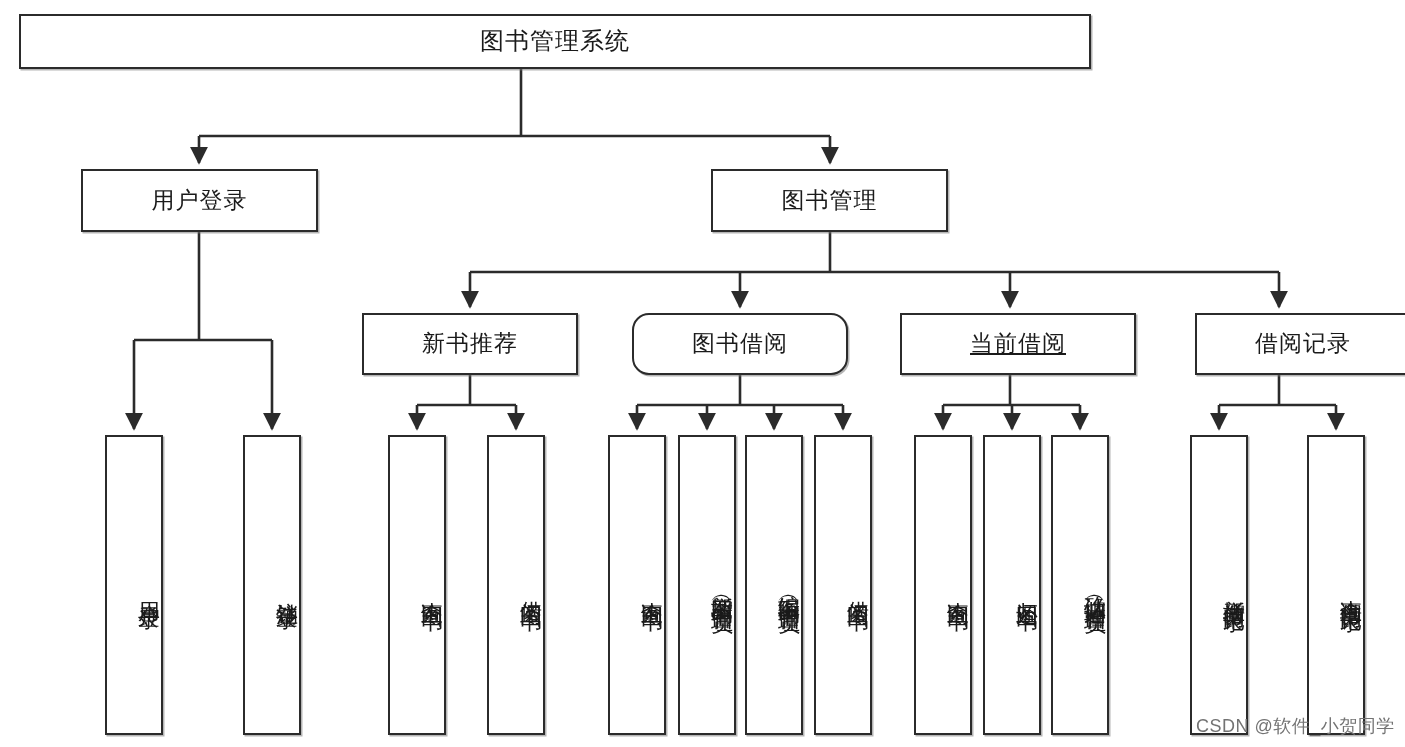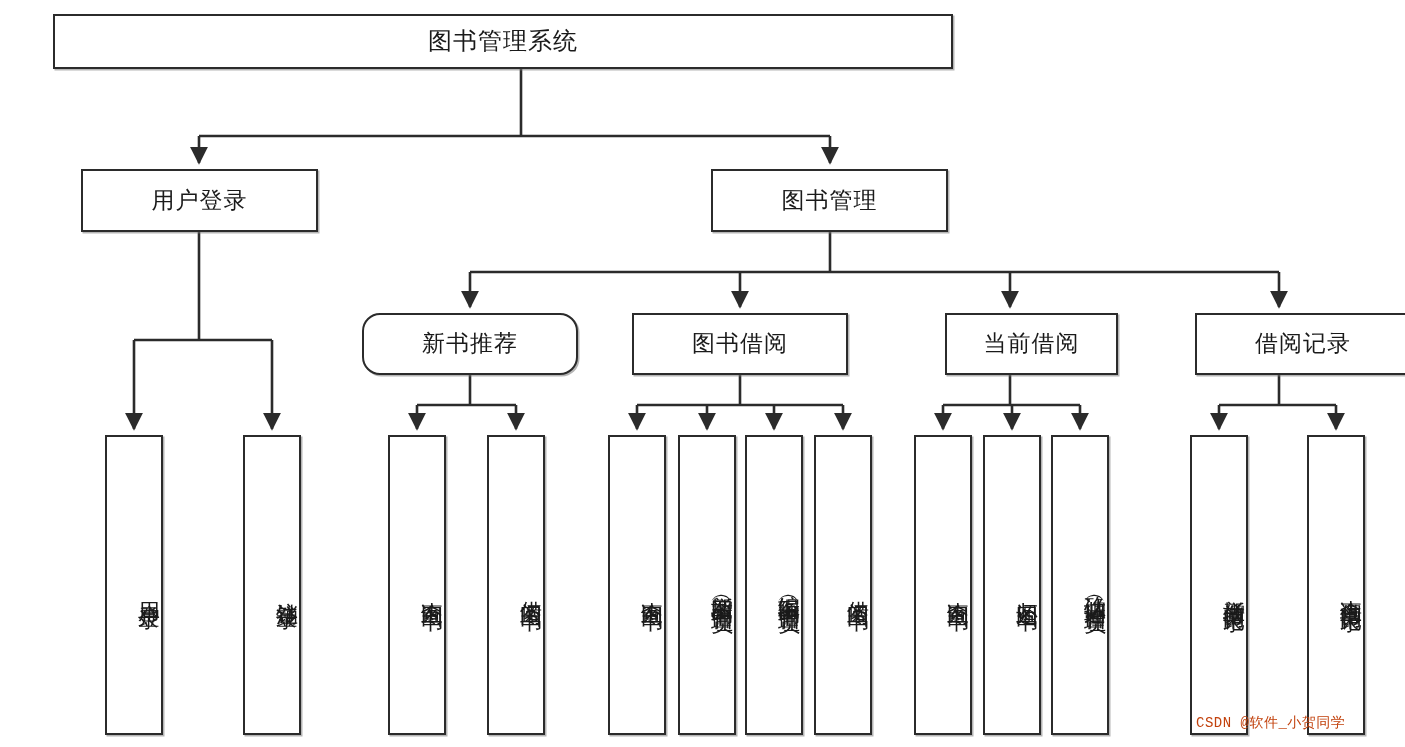--- a/index.html
+++ b/index.html
@@ -55,25 +55,24 @@
     justify-content: center;
     padding-top: 8px;
   }
   .node.vert .vlabel {
     writing-mode: vertical-rl;
     text-orientation: upright;
     display: block;
   }
   .watermark {
     position: absolute;
-    font-size: 14px;
-    color: #c2410c;
+    font-size: 18px;
+    color: #737373;
     white-space: nowrap;
     letter-spacing: 0.5px;
-    font-family: Liberation Mono, monospace;
   }
 </style>
 </head>
 <body>
 
 <div id="canvas">
 
   <svg id="wires" viewBox="0 0 1405 747" xmlns="http://www.w3.org/2000/svg">
     <defs>
       <marker id="arrow" viewBox="0 0 10 10" refX="9" refY="5" markerWidth="7" markerHeight="7" orient="auto-start-reverse">
@@ -117,38 +116,38 @@
       <path d="M 1012 405 L 1012 429" marker-end="url(#arrow)"></path>
       <path d="M 1080 405 L 1080 429" marker-end="url(#arrow)"></path>
 
       <path d="M 1279 375 L 1279 405"></path>
       <path d="M 1219 405 L 1336 405"></path>
       <path d="M 1219 405 L 1219 429" marker-end="url(#arrow)"></path>
       <path d="M 1336 405 L 1336 429" marker-end="url(#arrow)"></path>
     </g>
   </svg>
 
-  <div class="node horiz root" style="left:19px; top:14px; width:900px; height:55px;margin-left:34px;">
+  <div class="node horiz root" style="left:19px; top:14px; width:1072px; height:55px;">
     <span>图书管理系统</span>
   </div>
 
   <div class="node horiz" style="left:81px; top:169px; width:237px; height:63px;">
     <span>用户登录</span>
   </div>
   <div class="node horiz" style="left:711px; top:169px; width:237px; height:63px;align-items:center;">
     <span>图书管理</span>
   </div>
 
-  <div class="node horiz" style="left:362px; top:313px; width:216px; height:62px;border-radius:18px;">
+  <div class="node horiz" style="left:362px; top:313px; width:216px; height:62px;">
     <span>新书推荐</span>
   </div>
-  <div class="node horiz" style="left:632px; top:313px; width:216px; height:62px;">
+  <div class="node horiz" style="left:632px; top:313px; width:216px; height:62px;border-radius:17px;">
     <span>图书借阅</span>
   </div>
-  <div class="node horiz" style="left:945px; top:313px; width:173px; height:62px;">
+  <div class="node horiz" style="left:900px; top:313px; width:236px; height:62px;text-decoration:underline;">
     <span>当前借阅</span>
   </div>
   <div class="node horiz" style="left:1171px; top:313px; width:216px; height:62px;margin-left:24px;">
     <span>借阅记录</span>
   </div>
 
   <div class="node vert" style="left:105px; top:435px; width:58px; height:300px;">
     <span class="vlabel">用户登录</span>
   </div>
   <div class="node vert" style="left:243px; top:435px; width:58px; height:300px;">

